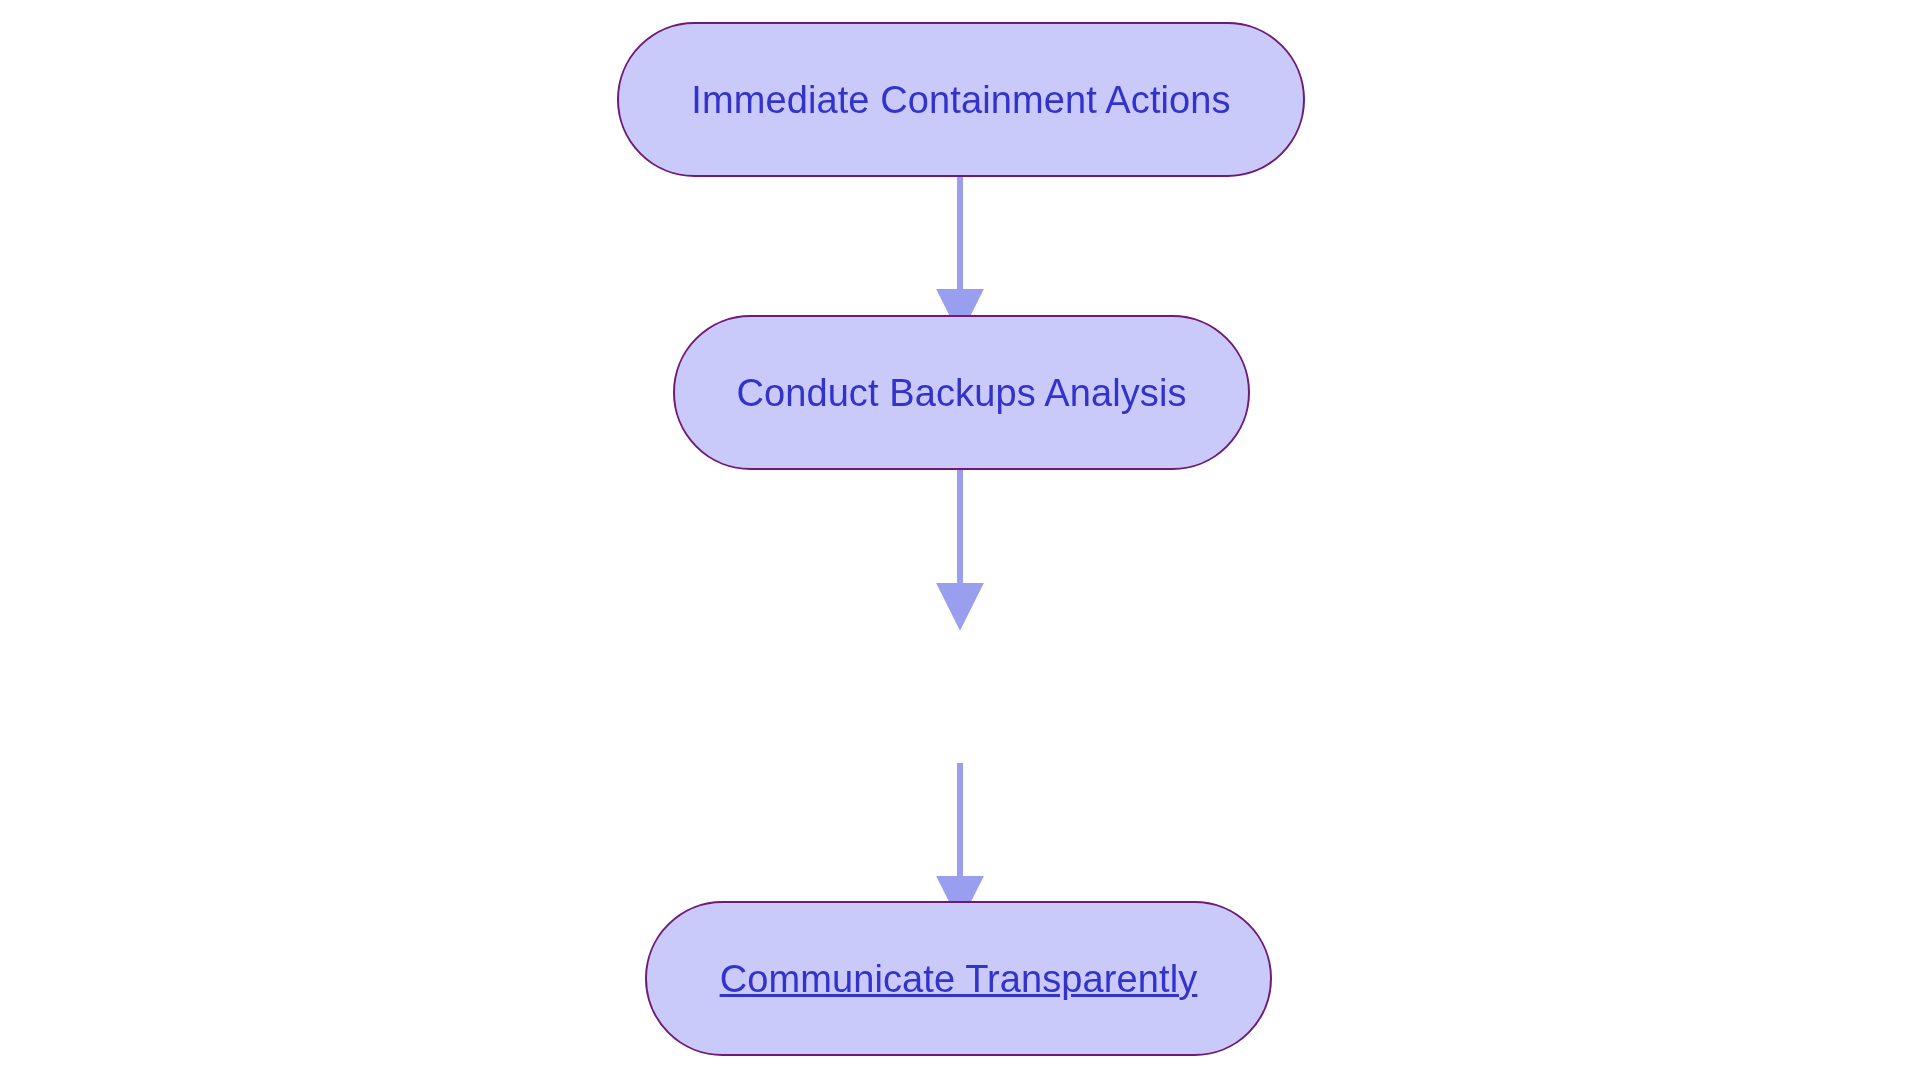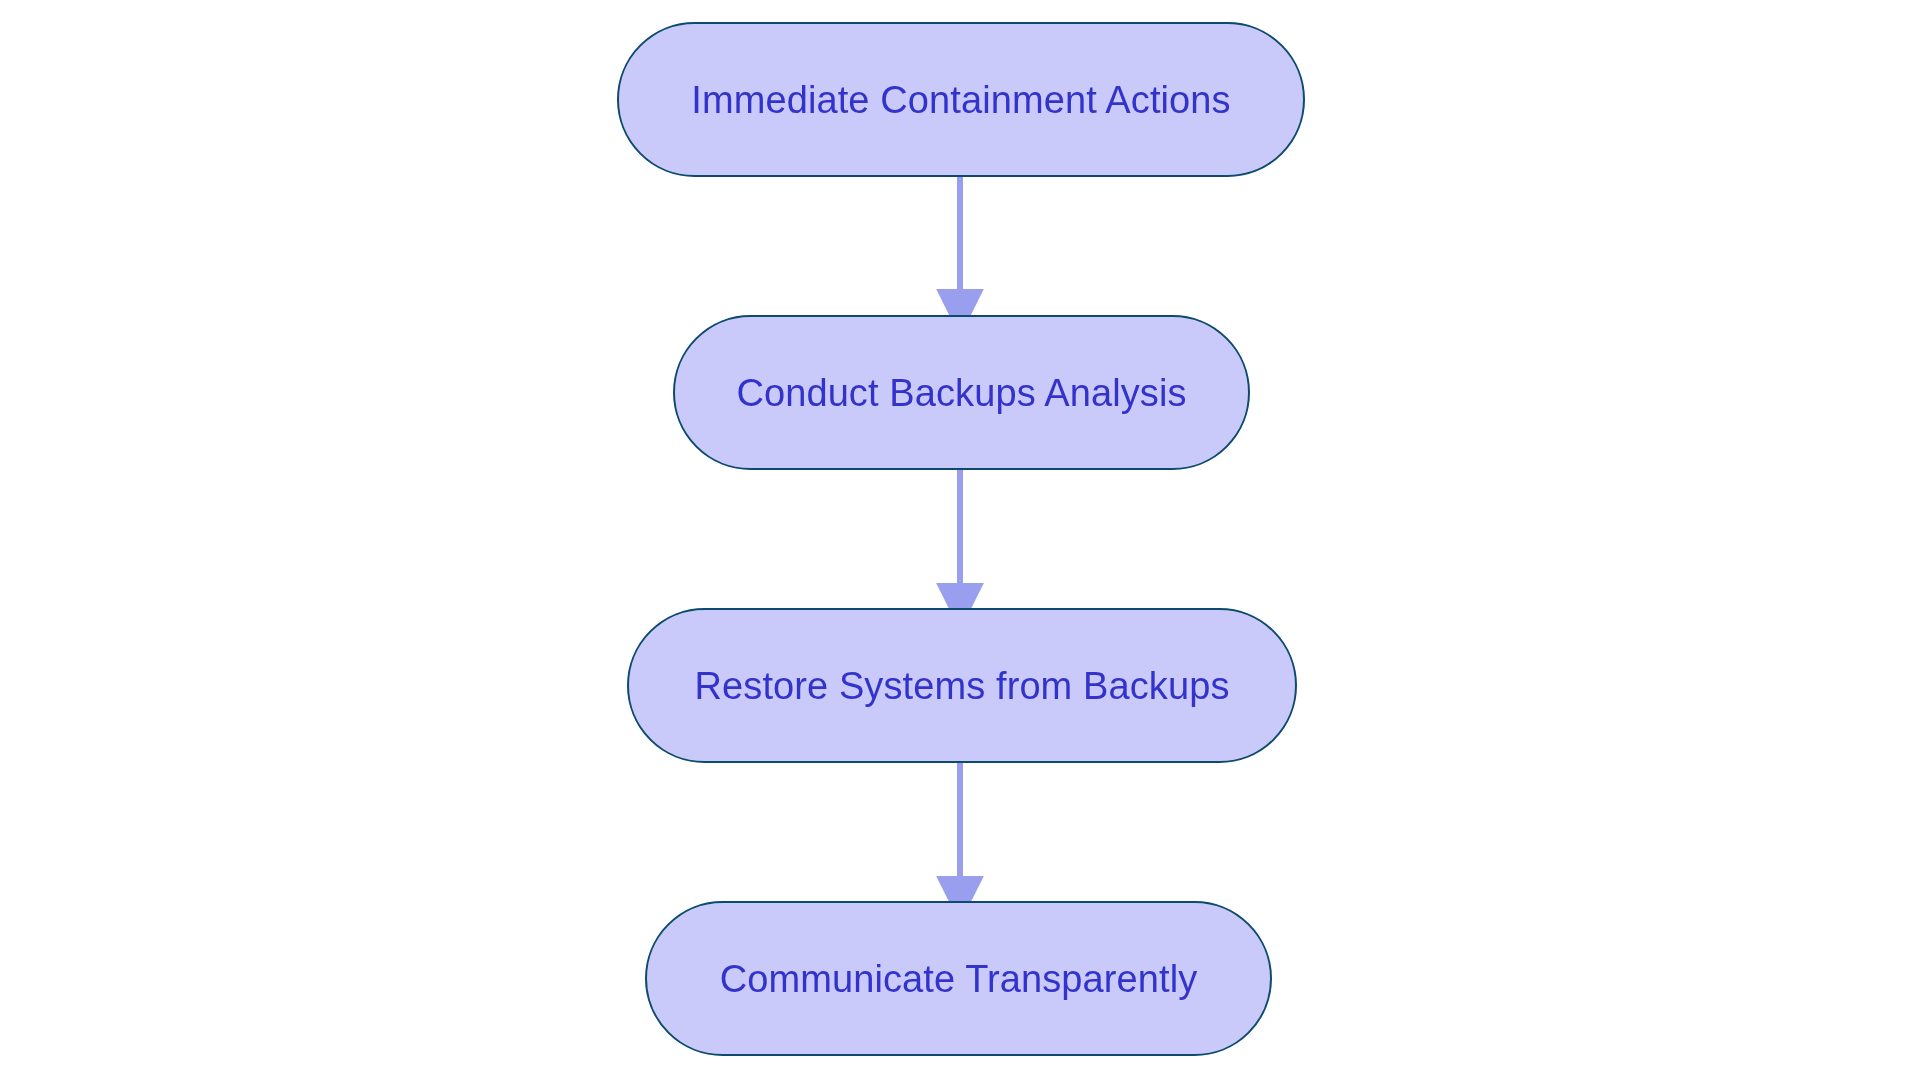--- a/index.html
+++ b/index.html
@@ -18,21 +18,21 @@
     background: #ffffff;
     overflow: hidden;
   }
   .flow-node {
     position: absolute;
     box-sizing: border-box;
     display: flex;
     align-items: center;
     justify-content: center;
     background: #c9c9fa;
-    border: 2px solid #0c4a6e;
+    border: 2px solid #701a75;
     border-radius: 80px;
     color: #3333cc;
     font-family: "Liberation Sans", sans-serif;
     font-size: 38px;
     font-weight: 400;
     letter-spacing: 0.1px;
     white-space: nowrap;
     line-height: 1;
     user-select: none;
   }
@@ -76,21 +76,18 @@
   </svg>
 
   <div class="flow-node" id="flow-node-1" style="left:617px; top:22px; width:688px; height:155px;">
     <span class="node-label">Immediate Containment Actions</span>
   </div>
 
   <div class="flow-node" id="flow-node-2" style="left:673px; top:315px; width:577px; height:155px;">
     <span class="node-label">Conduct Backups Analysis</span>
   </div>
 
-  <div class="flow-node" id="flow-node-3" style="left:627px; top:608px; width:670px; height:155px;">
-    <span class="node-label">Restore Systems from Backups</span>
-  </div>
 
-  <div class="flow-node" id="flow-node-4" style="left:645px; top:901px; width:627px; height:155px;">
+  <div class="flow-node" id="flow-node-4" style="left:645px; top:901px; width:627px; height:155px;text-decoration:underline;">
     <span class="node-label">Communicate Transparently</span>
   </div>
 
 </div>
 
 </body></html>

